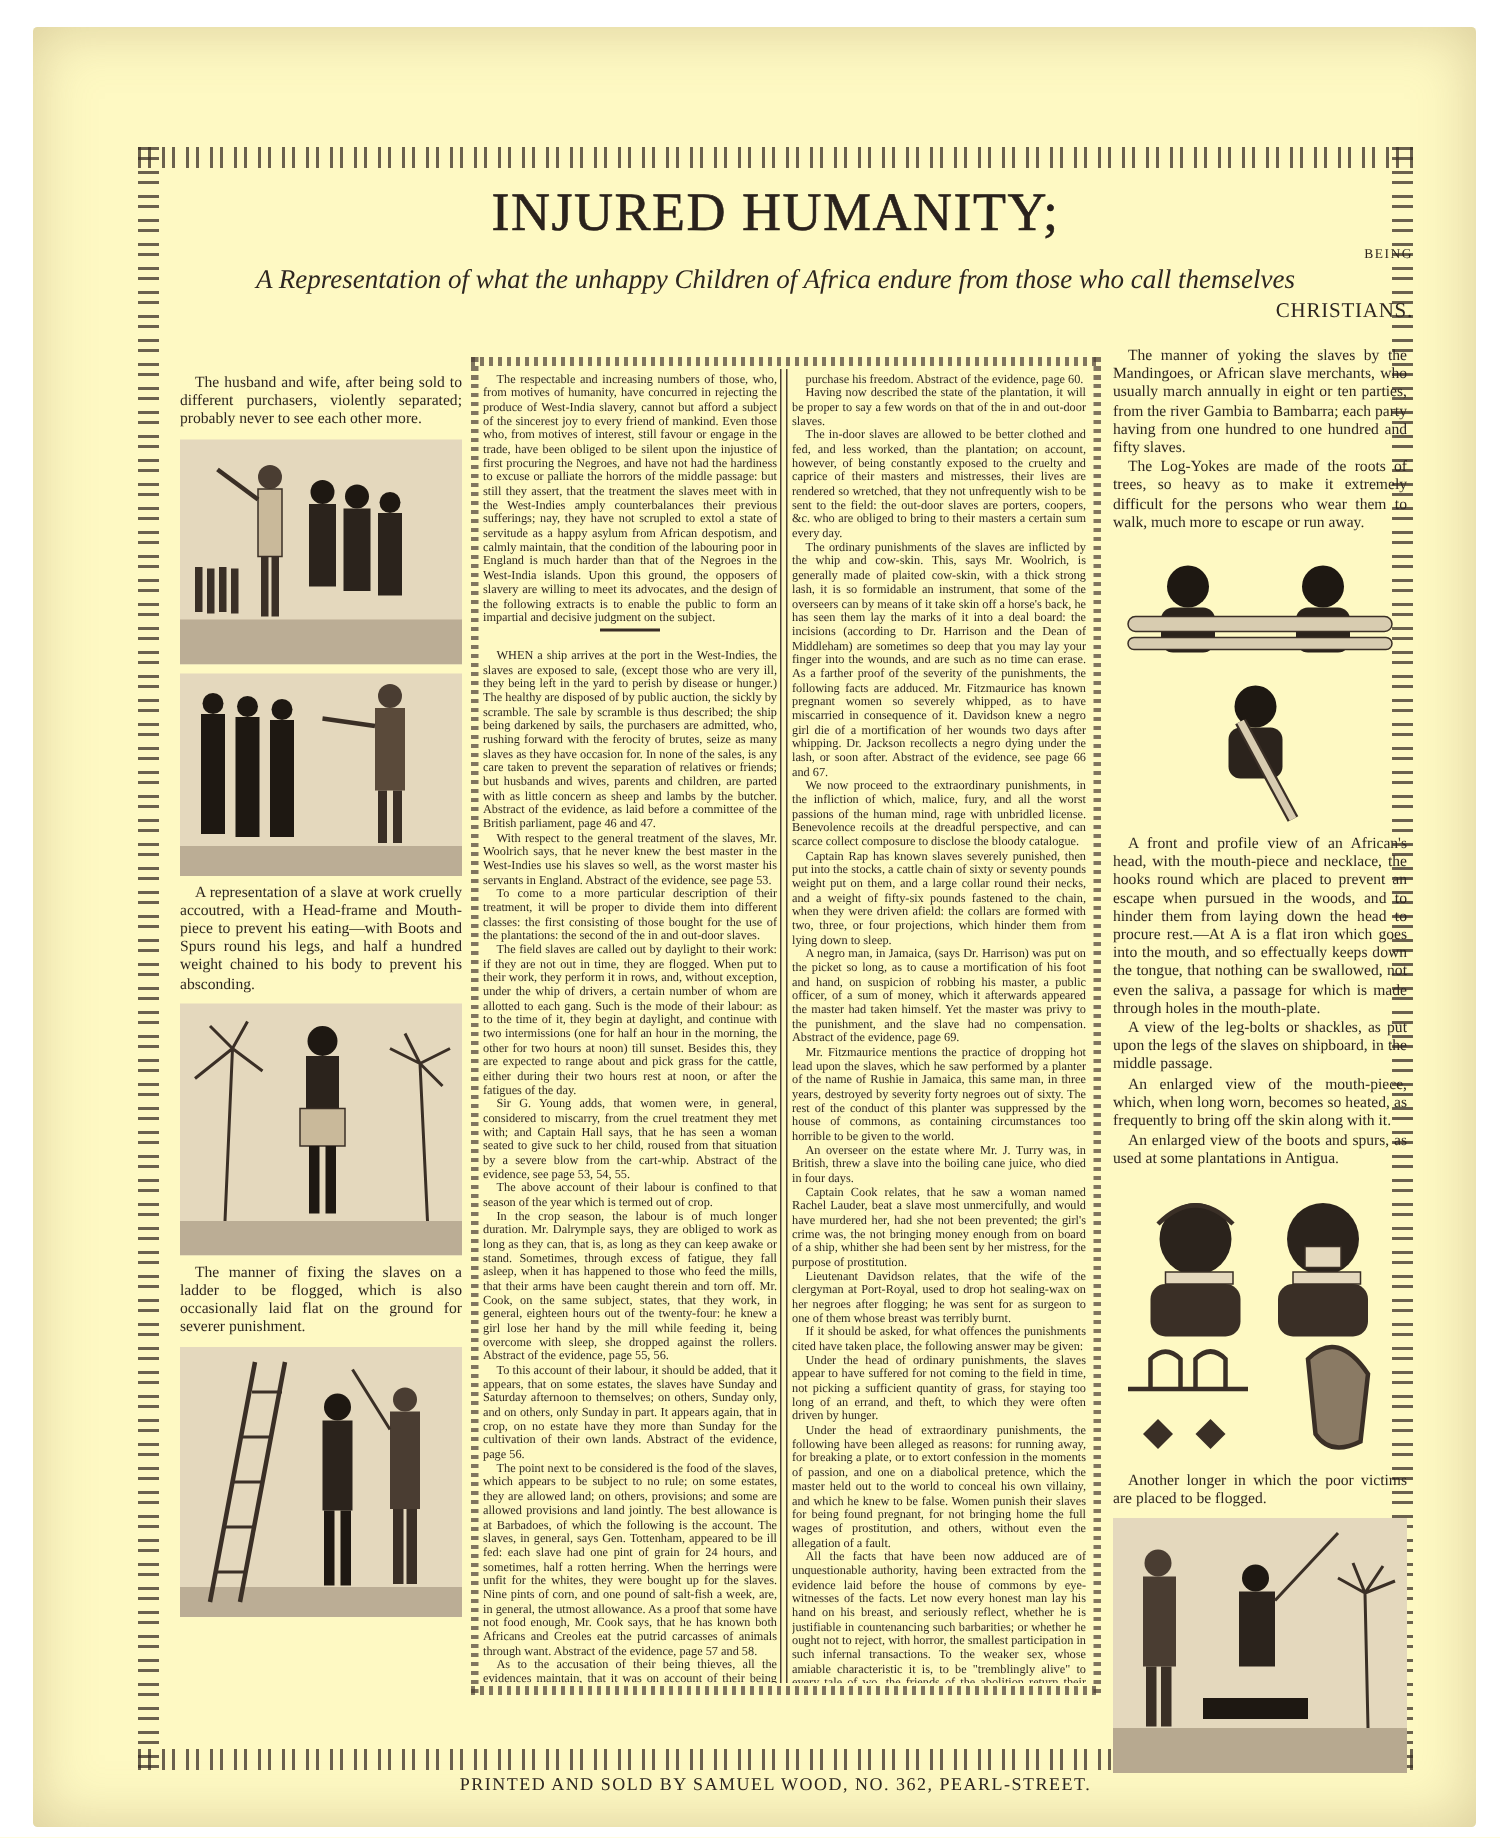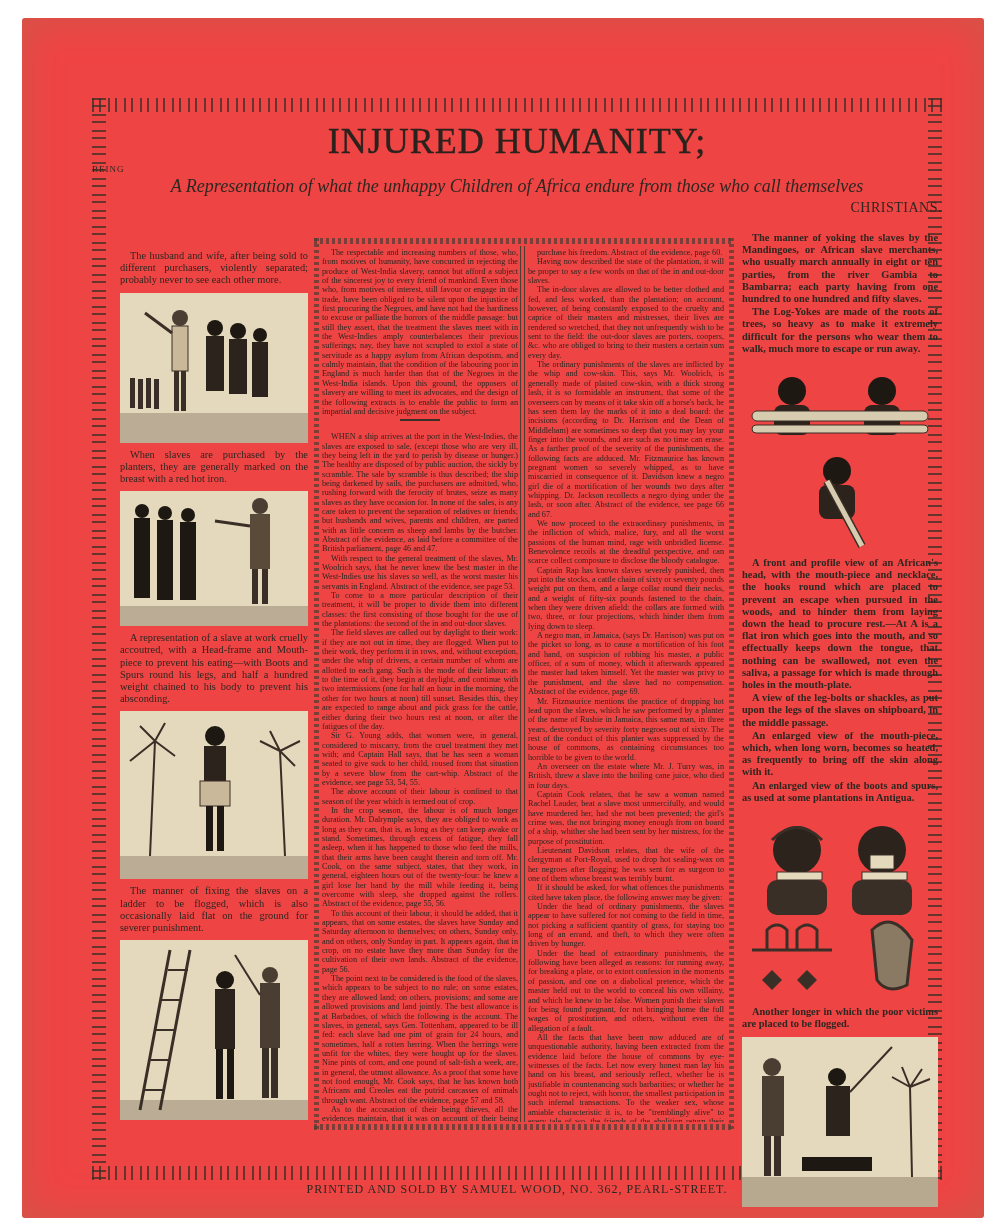--- a/index.html
+++ b/index.html
@@ -4,21 +4,21 @@
 <style>
   html, body { margin: 0; padding: 0; }
   body {
     width: 1000px; height: 1225px; overflow: hidden;
     background: #ffffff;
     font-family: "Liberation Serif", "DejaVu Serif", serif;
     color: #2e2620;
   }
   .paper {
     position: absolute; left: 22px; top: 18px; width: 962px; height: 1200px;
-    background: #ef4444;
+    background: #fef9c3;
     box-shadow: inset 0 0 40px rgba(150,120,80,0.35);
     border-radius: 3px;
   }
   .frame {
     position: absolute; left: 70px; top: 80px; width: 850px; height: 1082px;
   }
   .border-top, .border-bottom {
     position: absolute; left: 0; right: 0; height: 14px;
     background-image: repeating-linear-gradient(90deg, #3a2f26 0 2px, transparent 2px 7px, #3a2f26 7px 9px, transparent 9px 16px);
     opacity: 0.75;
@@ -33,36 +33,36 @@
   .border-left { left: 0; }
   .border-right { right: 0; }
 
   .title {
     position: absolute; left: 0; right: 0; top: 22px; text-align: center;
     font-size: 36px; letter-spacing: 1px; color: #2a221c;
     font-family: "Liberation Serif", serif;
     -webkit-text-stroke: 0.4px #2a221c;
   }
   .being {
-    position: absolute; left: 0; right: 0; top: 66px; text-align: left;
+    position: absolute; left: 0; right: 0; top: 66px; text-align: right;
     font-size: 9px; letter-spacing: 1px;
   }
   .subtitle {
     position: absolute; left: 20px; right: 20px; top: 78px; text-align: center;
     font-size: 18px; font-style: italic;
   }
   .christians {
     position: absolute; left: 0; right: 0; top: 102px; text-align: right;
     font-size: 14px; letter-spacing: 0.5px;
   }
 
   .col { position: absolute; font-size: 9.4px; line-height: 10.6px; text-align: justify; }
   .col p { margin: 0 0 1px 0; text-indent: 10px; }
   .left-col { left: 28px; top: 152px; width: 188px; }
-  .right-col { left: 650px; top: 134px; width: 196px; font-weight: bold; }
+  .right-col { left: 650px; top: 134px; width: 196px; }
   .cap { font-size: 10.4px; line-height: 12.2px; text-indent: 10px; text-align: justify; margin: 0; }
 
   .center-box {
     position: absolute; left: 222px; top: 140px; width: 420px; height: 892px;
   }
   .cb-top, .cb-bottom {
     position: absolute; left: 0; right: 0; height: 6px;
     background-image: repeating-linear-gradient(90deg, #4a3d32 0 3px, transparent 3px 6px);
     opacity: 0.7;
   }
@@ -130,21 +130,20 @@
           <circle cx="140" cy="42" r="7" fill="#1e1812"></circle>
             <rect x="132" y="49" width="16" height="55" fill="#2b231c"></rect>
           <g fill="#3a2f26">
               <rect x="10" y="85" width="5" height="30"></rect>
               <rect x="18" y="86" width="5" height="30"></rect>
               <rect x="26" y="85" width="5" height="30"></rect>
               <rect x="34" y="86" width="5" height="30"></rect>
             </g>
         </svg>
       </div>
-      <p class="cap">When slaves are purchased by the planters, they are generally marked on the breast with a red hot iron.</p>
       <div class="engraving" style="height:135px;">
         <svg width="188" height="135" viewBox="0 0 188 135">
           <rect x="0" y="115" width="188" height="20" fill="#8a7a64" opacity="0.45"></rect>
           <g fill="#1e1812">
             <circle cx="22" cy="20" r="7"></circle>
               <rect x="14" y="27" width="16" height="80"></rect>
             <circle cx="45" cy="22" r="7"></circle>
               <rect x="37" y="29" width="16" height="80"></rect>
             <circle cx="68" cy="24" r="7"></circle>
               <rect x="60" y="31" width="16" height="78"></rect>

